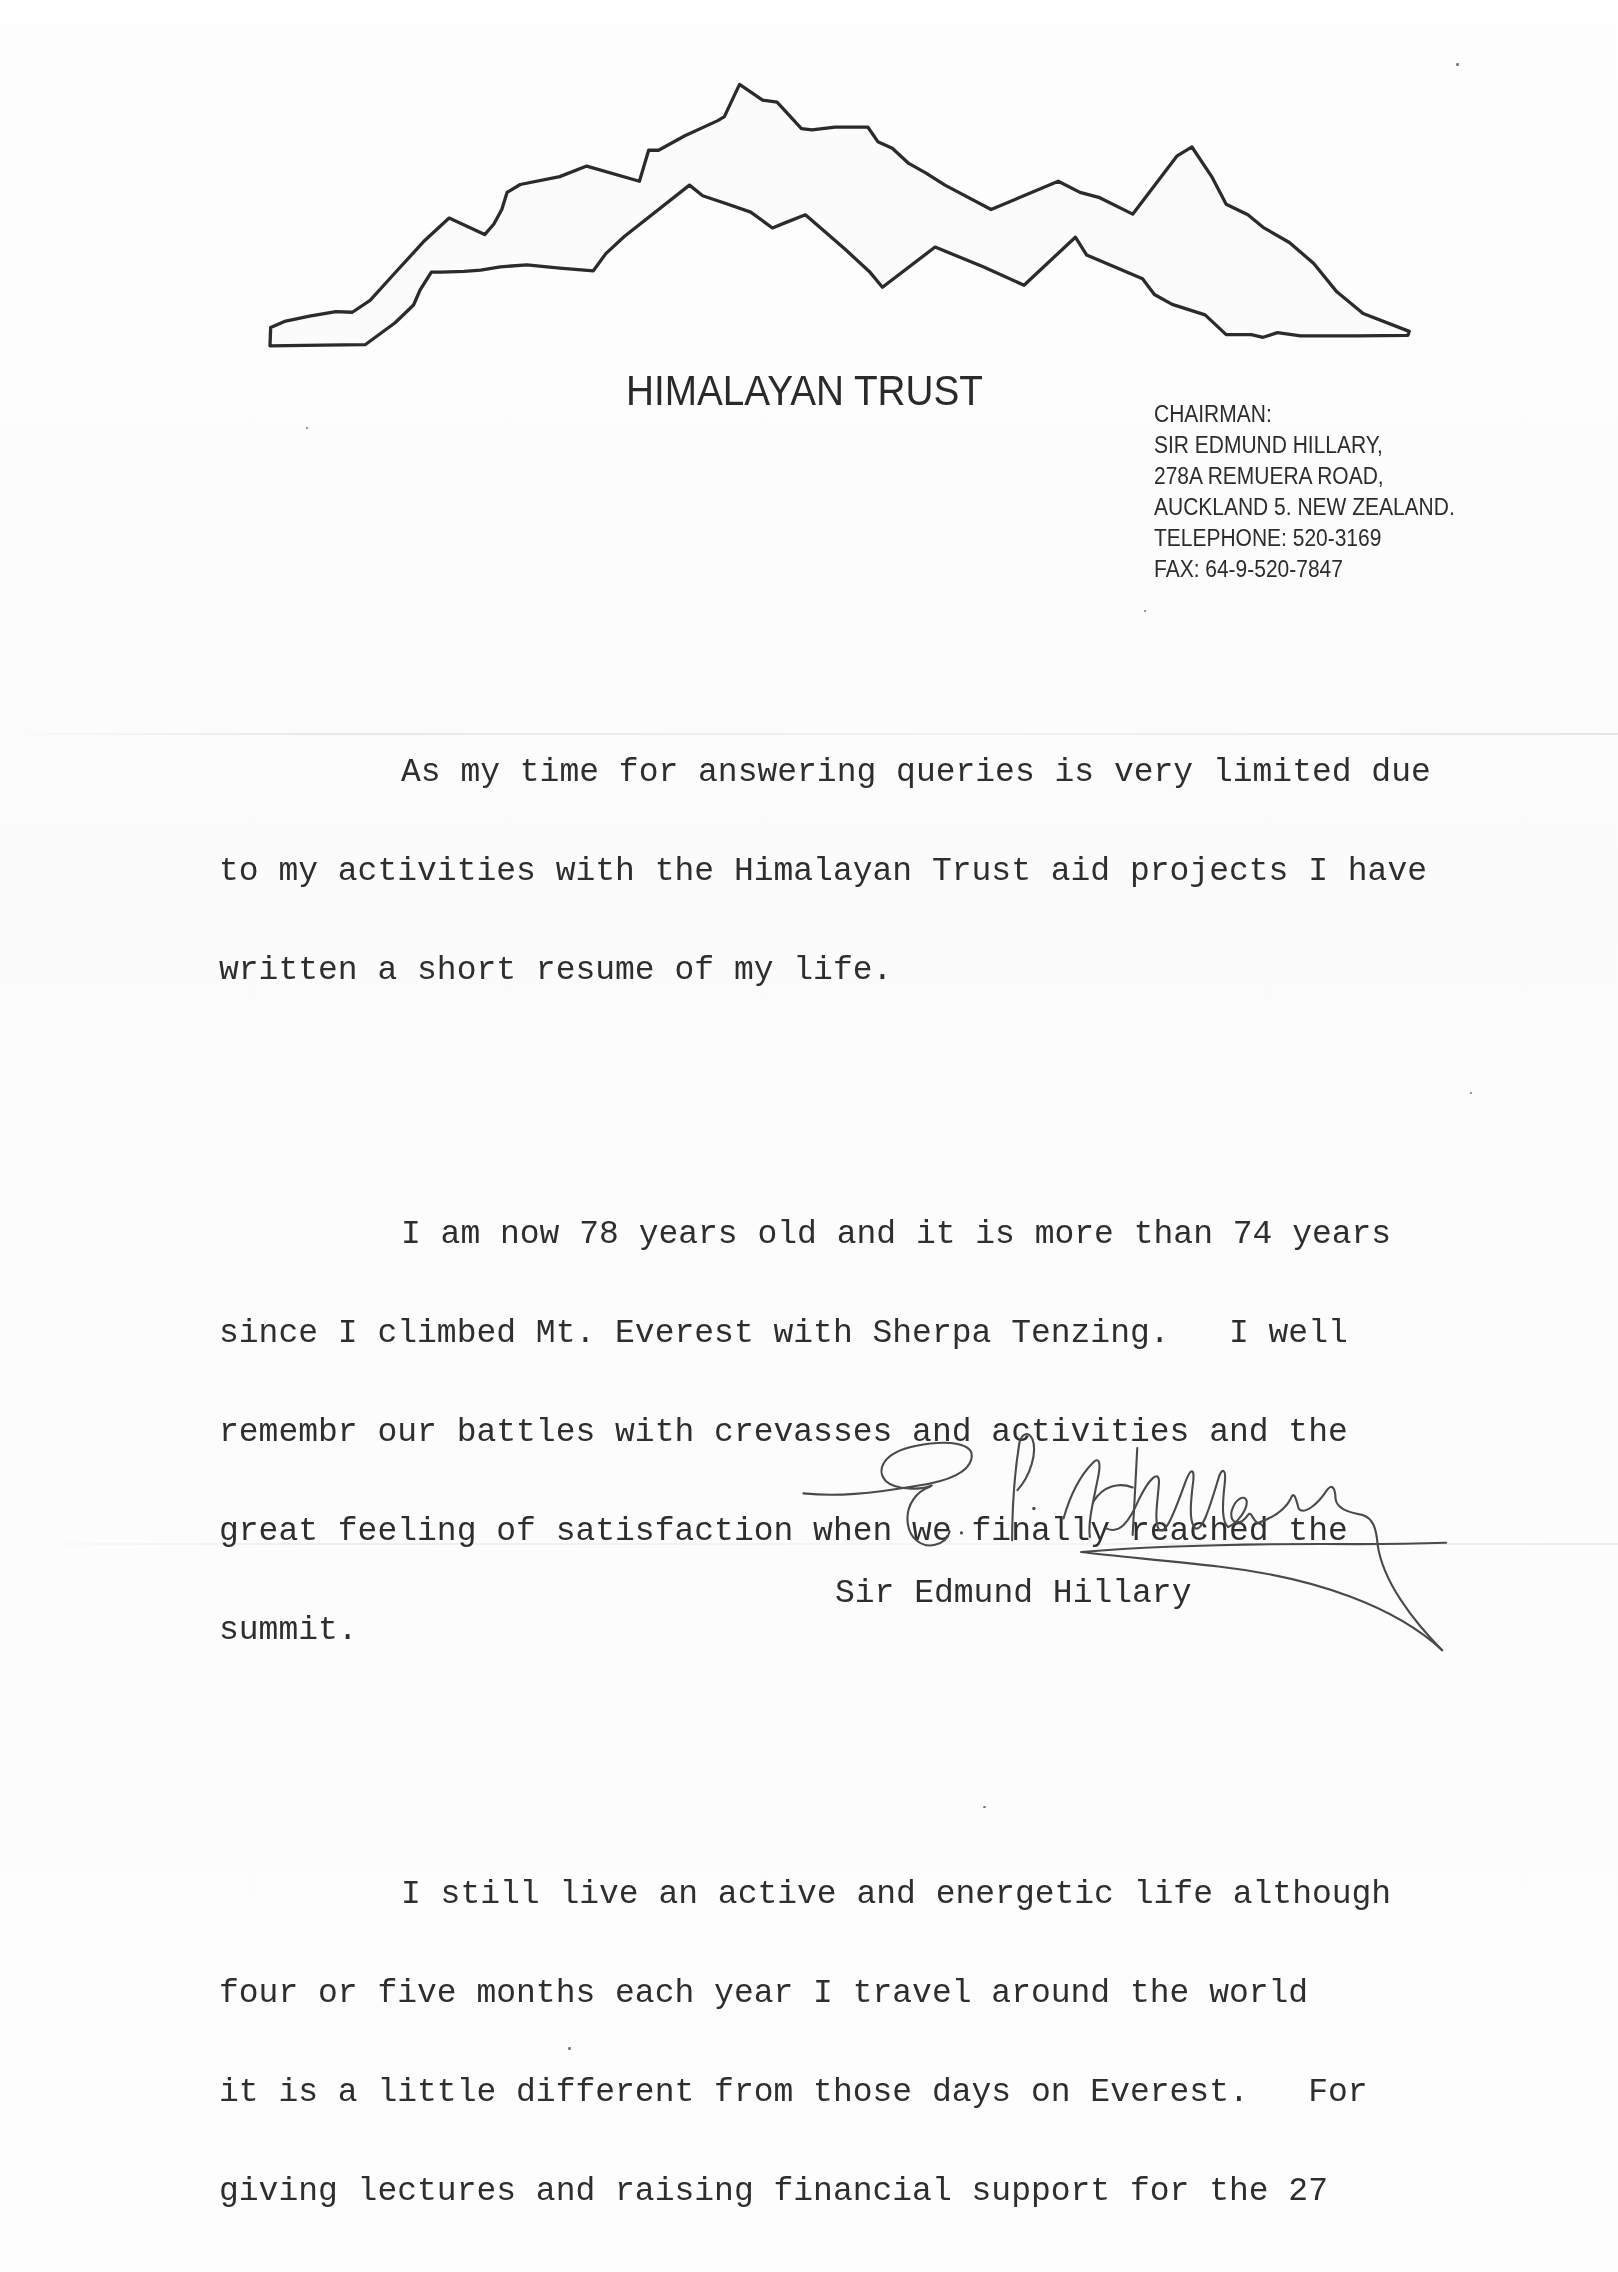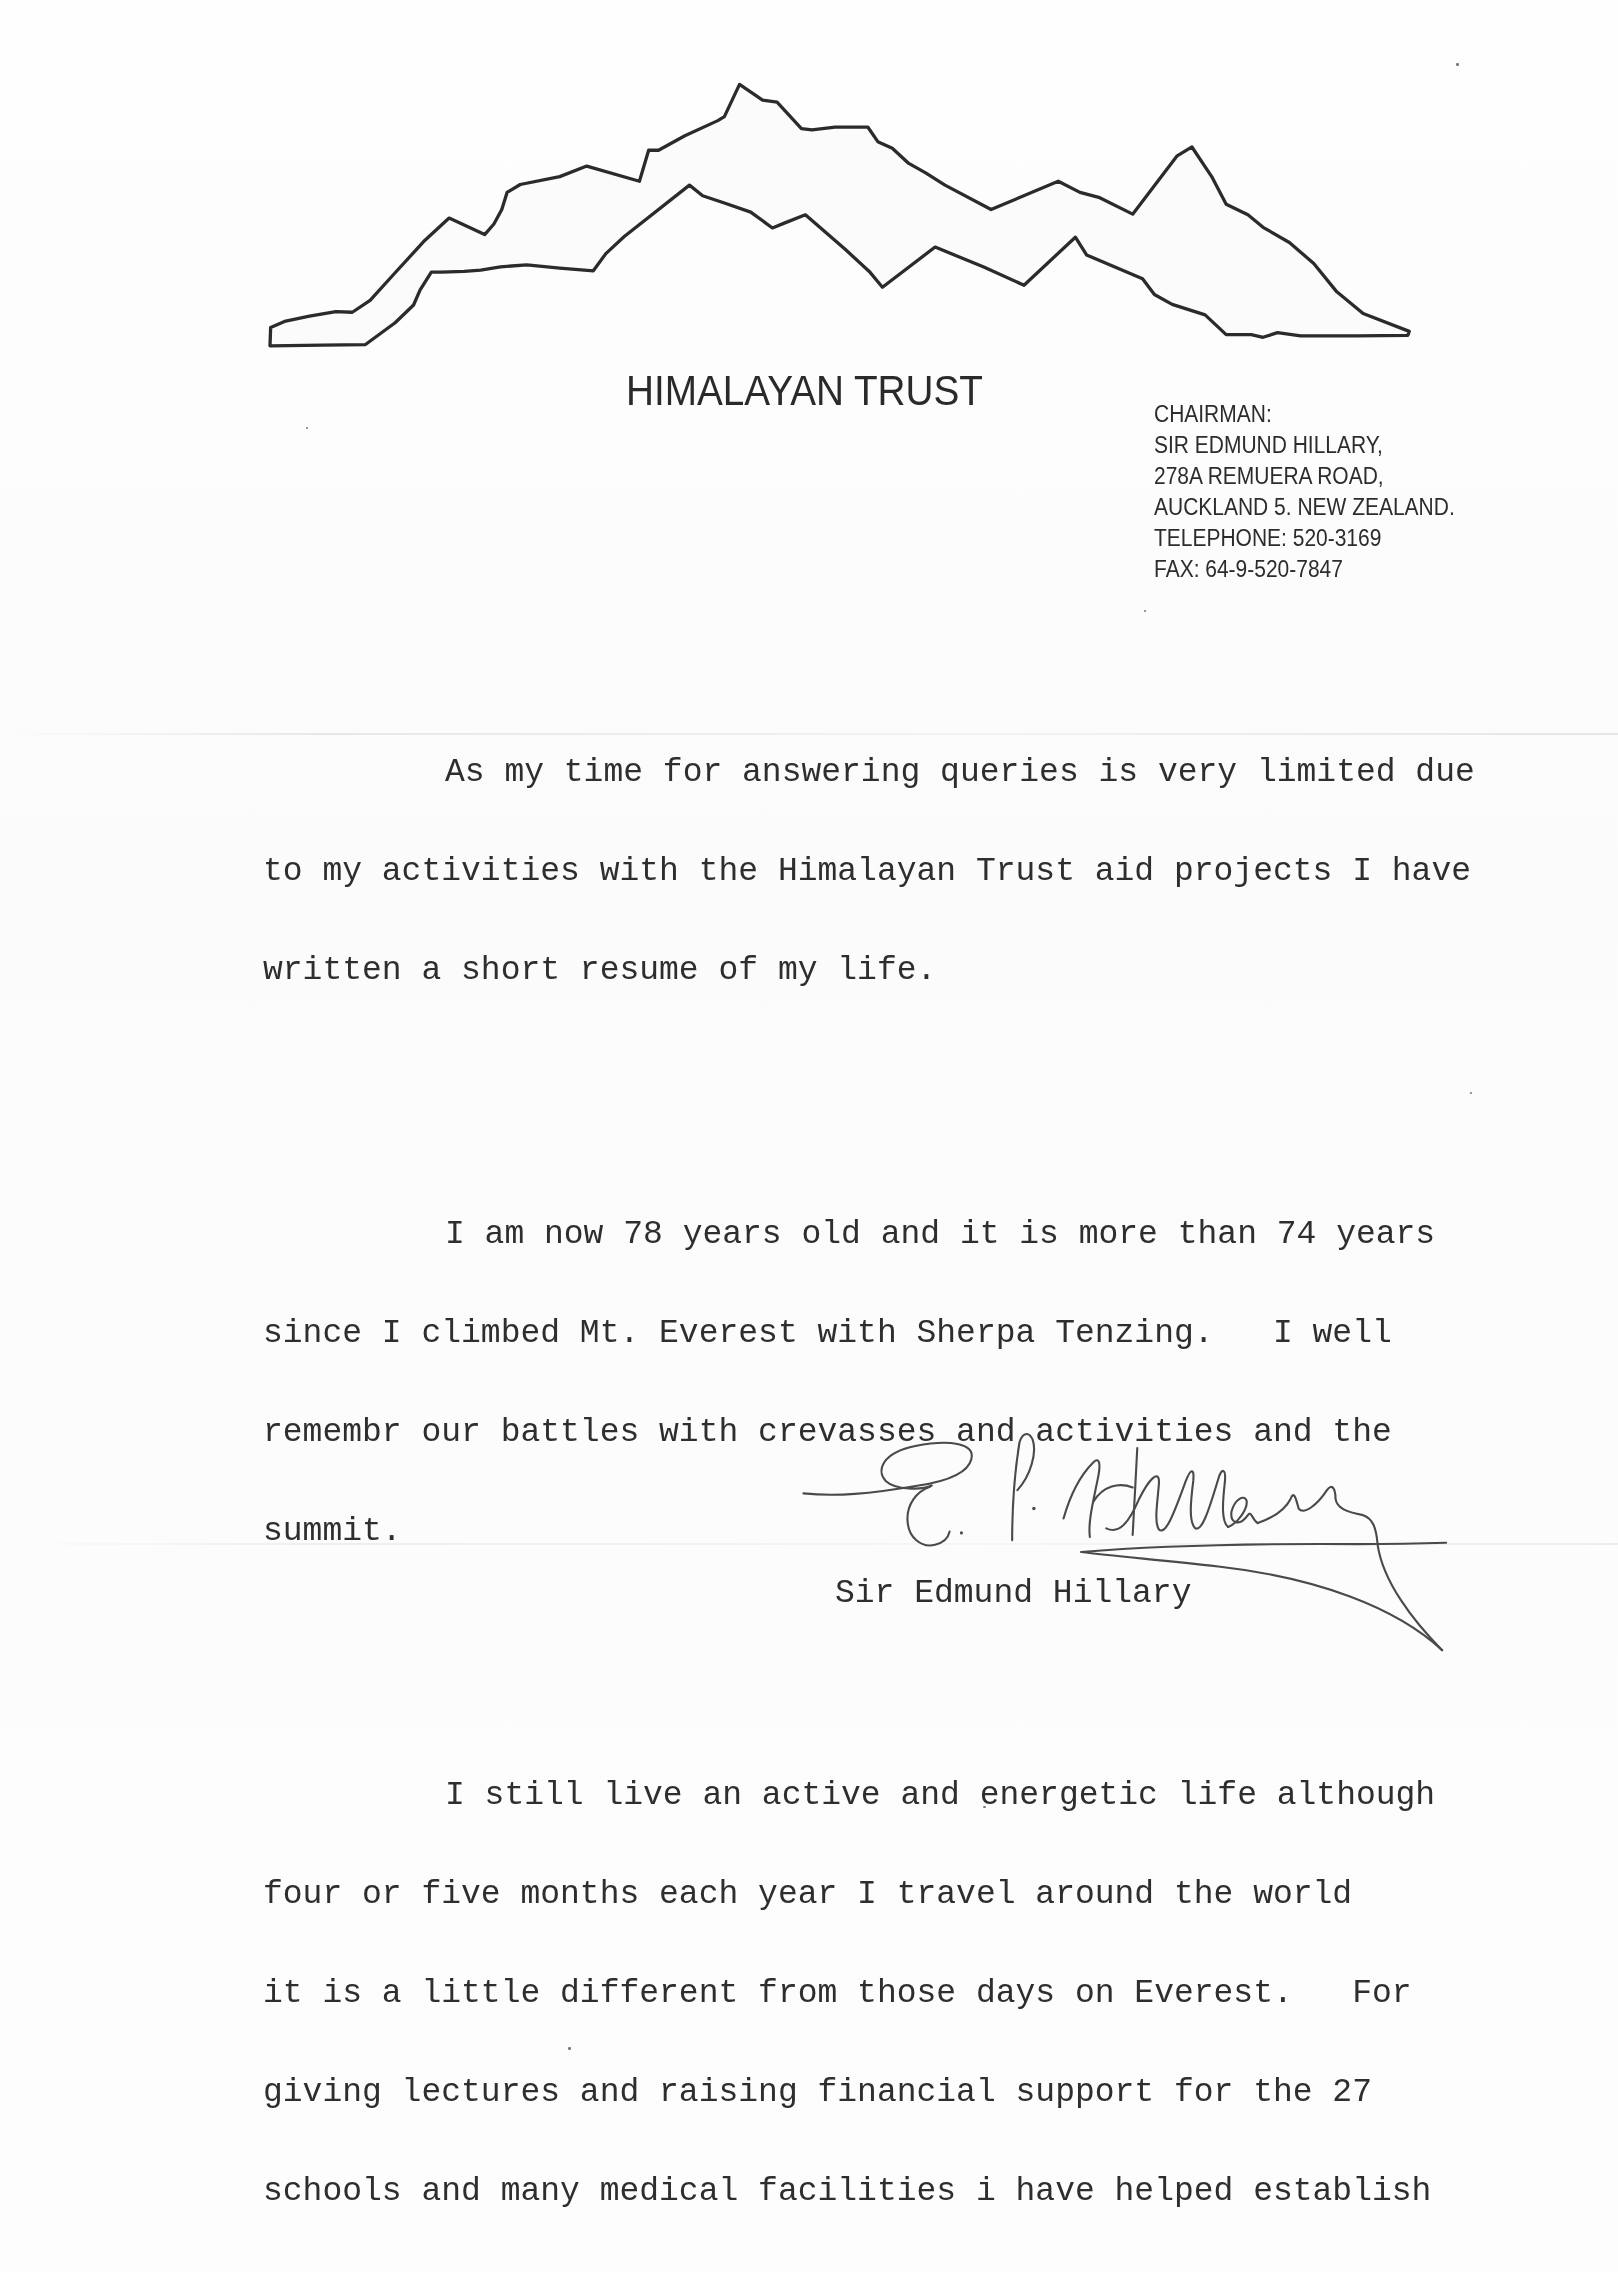--- a/index.html
+++ b/index.html
@@ -64,21 +64,21 @@
     position: absolute;
     left: 219px;
     top: 624px;
     font-family: "Liberation Mono", monospace;
     font-size: 33px;
     line-height: 33px;
     color: #2e2e2e;
     white-space: pre;
   }
   .para { margin: 0 0 33px 0; }
-  .line { display: block; height: 33px; margin-left: 44px; }
+  .line { display: block; height: 33px; }
   .indent { display: inline-block; width: 182px; }
   .sign-name {
     position: absolute;
     left: 835px;
     top: 1577px;
     font-family: "Liberation Mono", monospace;
     font-size: 33px;
     line-height: 33px;
     color: #2e2e2e;
     white-space: pre;
@@ -133,20 +133,21 @@
   <div class="body-text">
     <div class="para">
       <span class="line"><span class="indent"></span><span>As my time for answering queries is very limited due</span></span>
       <span class="line">to my activities with the Himalayan Trust aid projects I have</span>
       <span class="line">written a short resume of my life.</span>
     </div>
     <div class="para">
       <span class="line"><span class="indent"></span><span>I am now 78 years old and it is more than 74 years</span></span>
       <span class="line">since I climbed Mt. Everest with Sherpa Tenzing.   I well</span>
       <span class="line">remembr our battles with crevasses and activities and the</span>
+      <span class="line">great feeling of satisfaction when we finally reached the</span>
       <span class="line">summit.</span>
     </div>
     <div class="para">
       <span class="line"><span class="indent"></span><span>I still live an active and energetic life although</span></span>
       <span class="line">four or five months each year I travel around the world</span>
       <span class="line">it is a little different from those days on Everest.   For</span>
       <span class="line">giving lectures and raising financial support for the 27</span>
       <span class="line">schools and many medical facilities i have helped establish</span>
       
     </div>

